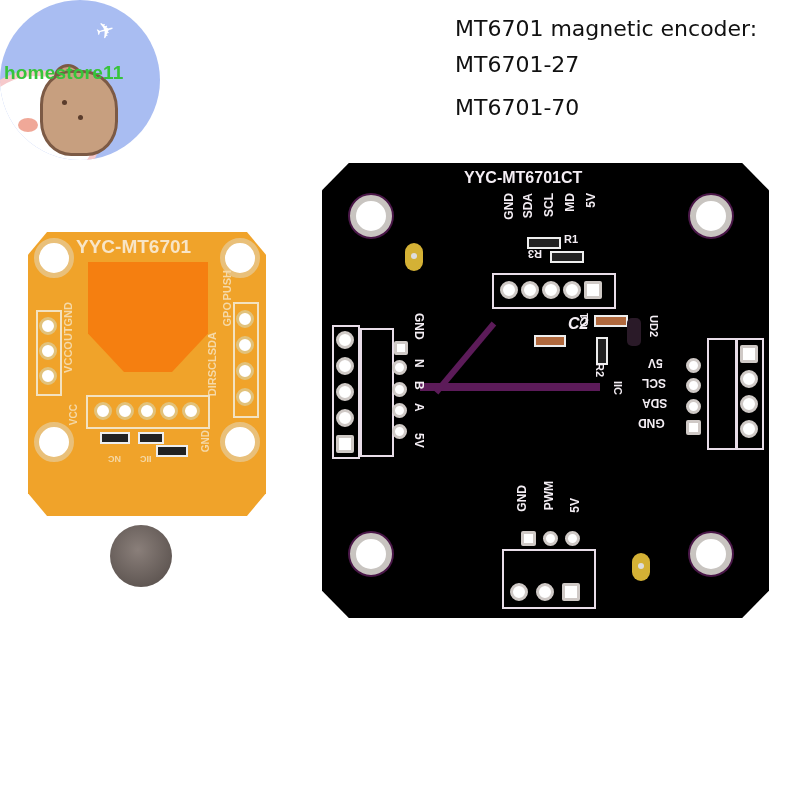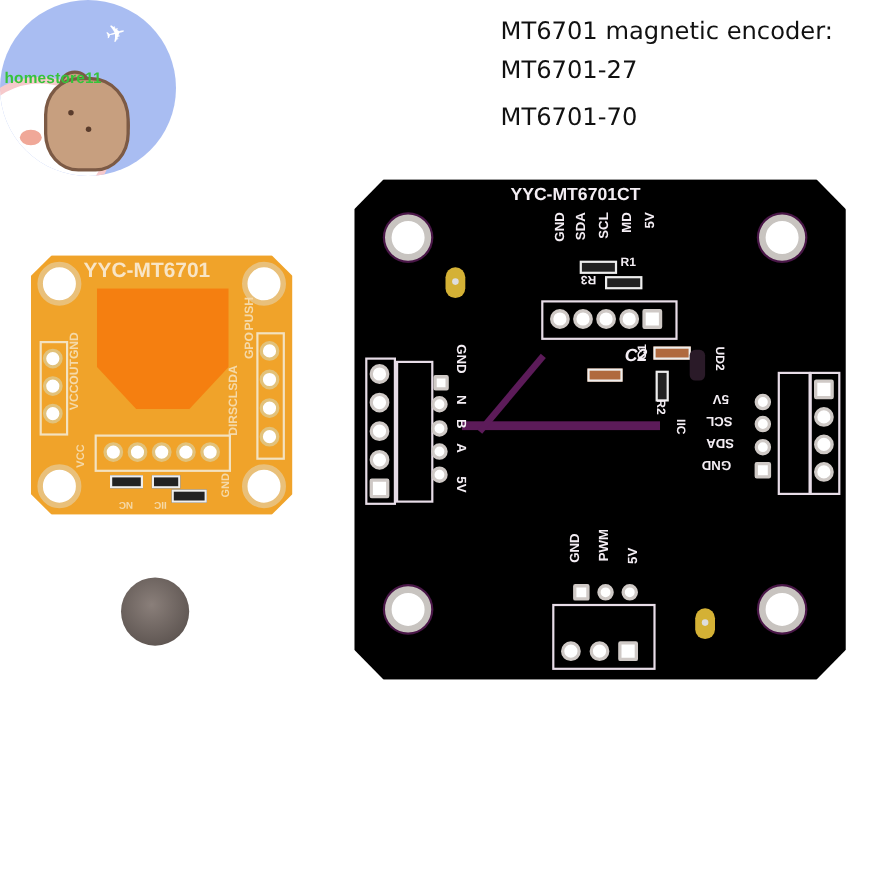--- a/index.html
+++ b/index.html
@@ -8,27 +8,27 @@
 
   
   .logo { left:0; top:0; width:160px; height:160px; border-radius:50%; background:#a9bdf2; overflow:hidden; }
   .logo .cloud { left:-30px; top:70px; width:120px; height:110px; border-radius:50%; background:#fff; border:6px solid #f6c9cb; }
   .logo .cheek { left:18px; top:118px; width:20px; height:14px; border-radius:50%; background:#f0a898; }
   .logo .bear { left:40px; top:70px; width:72px; height:80px; border-radius:40% 45% 40% 40%; background:#c79f7f; border:3px solid #7c5a45; }
   .logo .ear1 { left:54px; top:64px; width:22px; height:20px; border-radius:50%; background:#c79f7f; border:3px solid #7c5a45; }
   .logo .ear2 { left:92px; top:100px; width:20px; height:22px; border-radius:50%; background:#c79f7f; border:3px solid #7c5a45; }
   .logo .eye { width:5px; height:5px; background:#5a3c2c; border-radius:50%; }
   .logo .bird { left:96px; top:18px; font-size:22px; color:#fff; transform:rotate(-15deg); }
-  .logo .brand { left:4px; top:62px; font-size:14px; font-weight:bold; color:#36c43a; letter-spacing:0.2px; white-space:nowrap; }
+  .logo .brand { left:4px; top:62px; font-size:19px; font-weight:bold; color:#36c43a; letter-spacing:0.2px; white-space:nowrap; }
 
   
   .title { left:455px; font-family:"DejaVu Sans", sans-serif; font-size:22px; color:#111; white-space:nowrap; }
 
   
-  .orange { left:28px; top:232px; width:238px; height:236px; background:#f0a32a; border-radius:18px; clip-path:polygon(8% 0,92% 0,100% 8%,100% 92%,92% 100%,8% 100%,0 92%,0 8%); }
+  .orange { left:28px; top:232px; width:238px; height:284px; background:#f0a32a; border-radius:18px; clip-path:polygon(8% 0,92% 0,100% 8%,100% 92%,92% 100%,8% 100%,0 92%,0 8%); }
   .orange .pad { background:#f57f10; left:60px; top:30px; width:120px; height:110px; clip-path:polygon(0 0,100% 0,100% 65%,70% 100%,30% 100%,0 65%); }
   .ohole { width:30px; height:30px; border-radius:50%; background:#fff; border:5px solid #e9c07a; }
   .silk-o { color:#f5d9a8; font-weight:bold; }
   .obox { border:2px solid #f3e2c0; }
   .opin { width:12px; height:12px; border-radius:50%; background:#fff; border:3px solid #e2c27b; }
 
   
   .purple { left:322px; top:163px; width:447px; height:455px; background:#000000; clip-path:polygon(6% 0,94% 0,100% 6%,100% 94%,94% 100%,6% 100%,0 94%,0 6%); }
   .phole { width:30px; height:30px; border-radius:50%; background:#fff; border:6px solid #c8c4c0; box-shadow:0 0 0 2px #4a1748; }
   .pbox { border:2px solid #e8dde8; }

